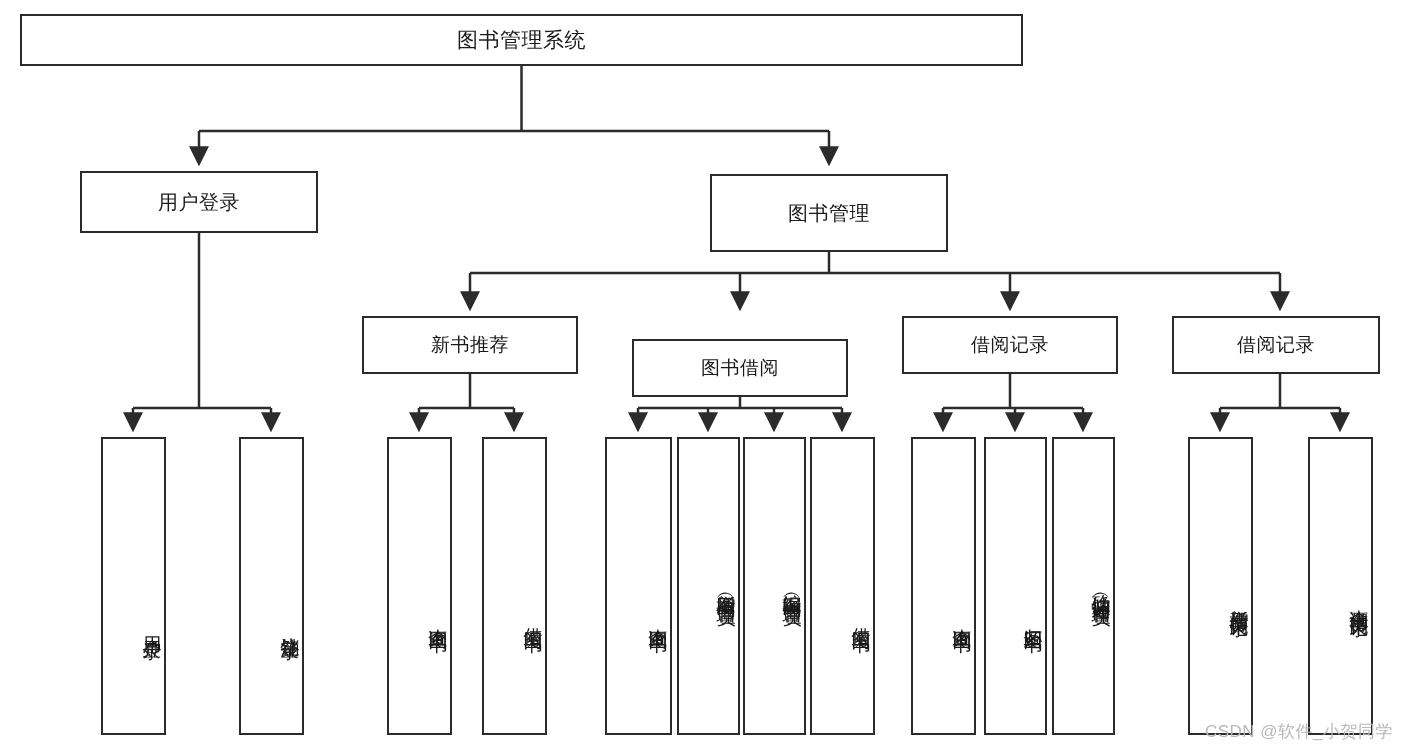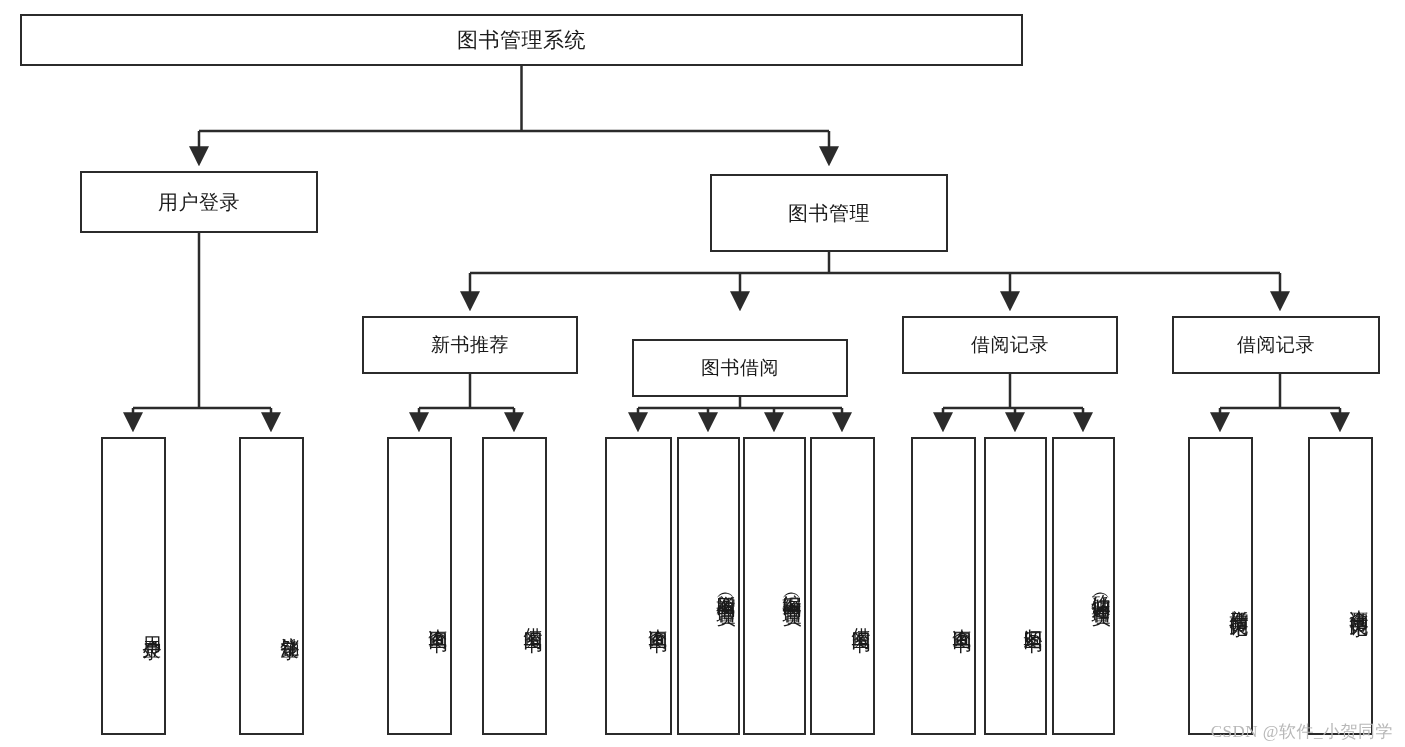--- a/index.html
+++ b/index.html
@@ -60,21 +60,20 @@
     pointer-events: none;
   }
   #watermark {
     position: absolute;
     right: 12px;
     bottom: 4px;
     font-size: 17px;
     color: #b8b8b8;
     white-space: nowrap;
     letter-spacing: 0.5px;
-    font-family: Liberation Serif, serif;
   }
 </style>
 </head>
 <body>
 
 <div id="canvas">
 
   <svg id="wires" viewBox="0 0 1405 747" xmlns="http://www.w3.org/2000/svg">
     <defs>
       <marker id="arrow" viewBox="0 0 12 12" refX="10" refY="6" markerWidth="8" markerHeight="8" orient="auto-start-reverse">

